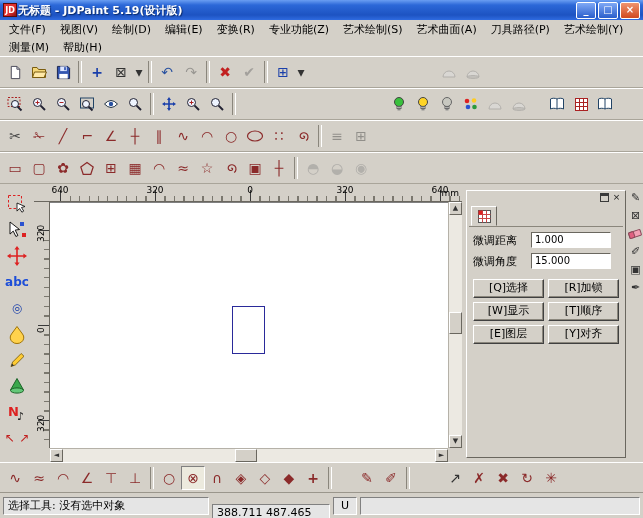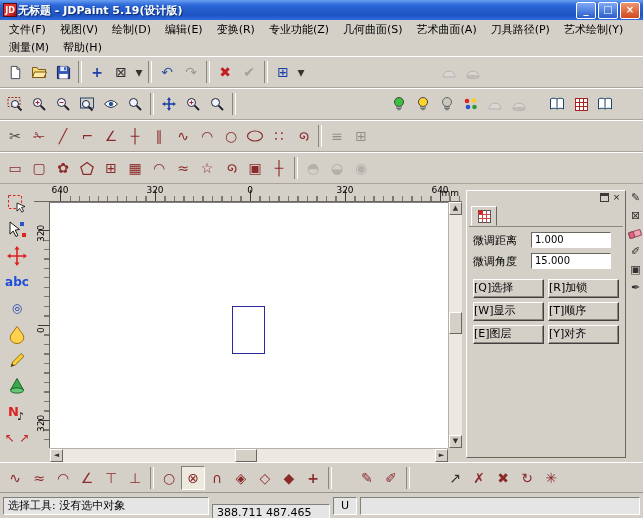--- a/index.html
+++ b/index.html
@@ -142,21 +142,21 @@
   .rp-input{
     width:80px;height:16px;background:#fff;
     border:1px solid;border-color:#6a675f #fff #fff #6a675f;
     box-sizing:border-box;font-size:10px;line-height:14px;padding-left:3px;cursor:text;
   }
   .rp-btns{display:grid;grid-template-columns:1fr 1fr;gap:4px 4px;margin:10px 6px 0 6px;}
   .rp-btn{
     height:19px;background:#d4d0c8;
     border:1px solid;border-color:#fff #404040 #404040 #fff;
     box-shadow:inset -1px -1px 0 #8a867c;
-    box-sizing:border-box;font-size:11px;line-height:16px;text-align:left;
+    box-sizing:border-box;font-size:11px;line-height:16px;text-align:center;
     white-space:nowrap;overflow:hidden;cursor:default;
   }
 
   
   .right-strip{
     position:absolute;left:628px;top:6px;width:15px;
     display:flex;flex-direction:column;align-items:center;gap:3px;
   }
   .rsbtn{width:15px;height:15px;display:flex;align-items:center;justify-content:center;cursor:default;}
   .rsbtn .gl{font-size:11px;}
@@ -200,21 +200,21 @@
   </div>
 
   <div class="menubar">
     <div class="menu-row">
         <span class="menu-item">文件(F)</span>
         <span class="menu-item">视图(V)</span>
         <span class="menu-item">绘制(D)</span>
         <span class="menu-item">编辑(E)</span>
         <span class="menu-item">变换(R)</span>
         <span class="menu-item">专业功能(Z)</span>
-        <span class="menu-item">几何曲面(S)</span>
+        <span class="menu-item">艺术绘制(S)</span>
         <span class="menu-item">艺术曲面(A)</span>
         <span class="menu-item">刀具路径(P)</span>
         <span class="menu-item">艺术绘制(Y)</span>
       </div>
     <div class="menu-row">
         <span class="menu-item">测量(M)</span>
         <span class="menu-item">帮助(H)</span>
       </div>
   </div>
 

